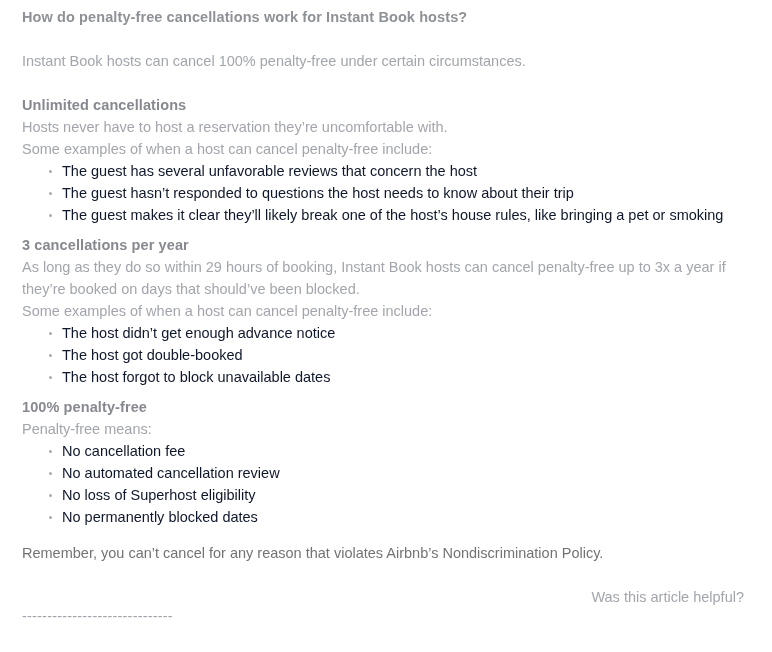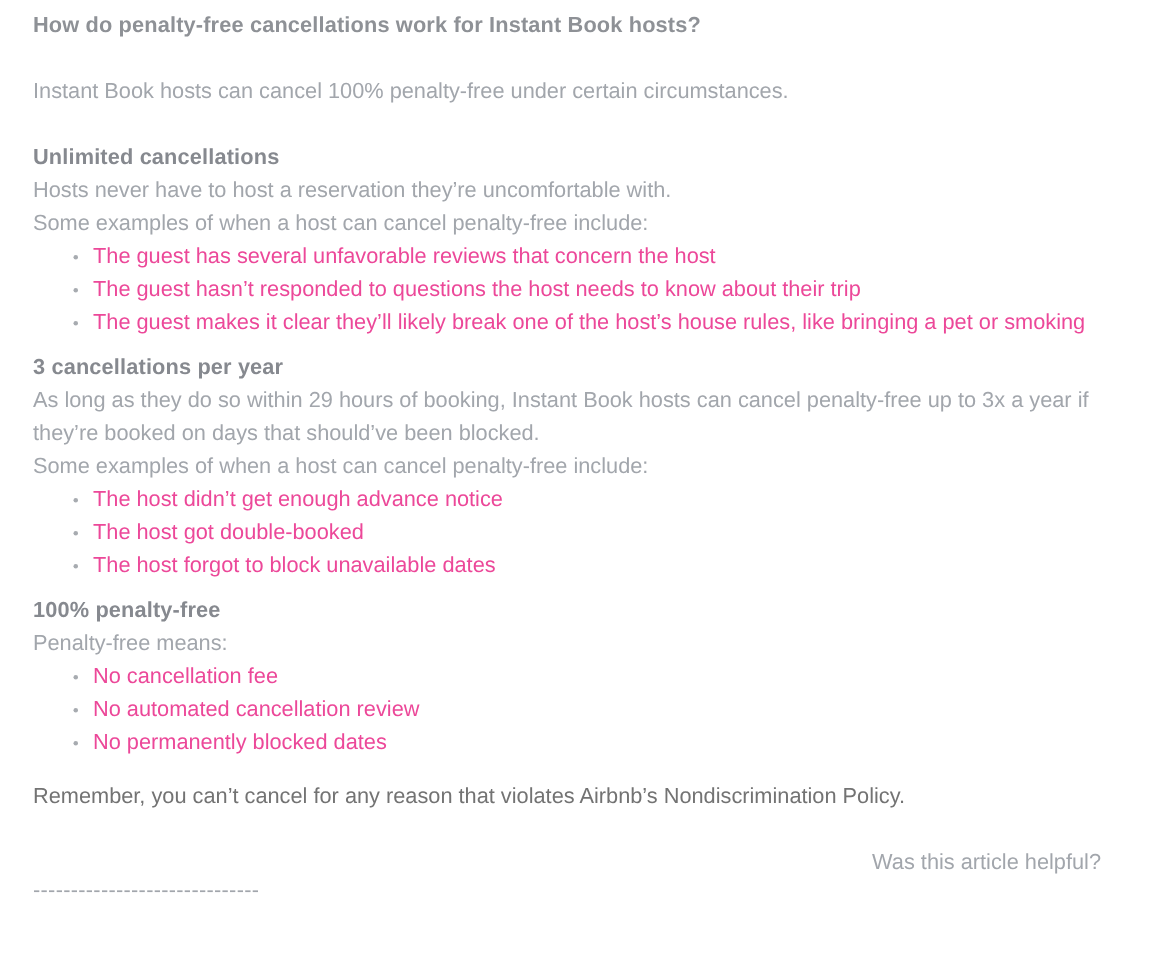--- a/index.html
+++ b/index.html
@@ -11,21 +11,21 @@
     width: 772px;
     height: 652px;
     overflow: hidden;
     font-family: "Liberation Sans", sans-serif;
     -webkit-font-smoothing: antialiased;
   }
 
   .article {
     box-sizing: border-box;
     width: 772px;
-    padding: 6px 38px 0 22px;
+    padding: 6px 28px 0 22px;
   }
 
   .article-title {
     font-size: 14.5px;
     line-height: 22px;
     font-weight: bold;
     color: #8e9196;
     margin: 0;
     padding: 0;
     letter-spacing: 0.1px;
@@ -65,21 +65,21 @@
 
   .bullets {
     list-style: none;
     margin: 0;
     padding: 0;
   }
   .bullets li {
     position: relative;
     font-size: 14.5px;
     line-height: 22px;
-    color: #ec4899;
+    color: #0f172a;
     padding-left: 40px;
     margin: 0;
   }
   .bullets li::before {
     content: "";
     position: absolute;
     left: 27px;
     top: 10px;
     width: 3px;
     height: 3px;
@@ -152,20 +152,21 @@
   </div>
 
   <div class="spacer-sm"></div>
 
   <div class="section">
     <div class="section-heading">100% penalty-free</div>
     <div class="para">Penalty-free means:</div>
     <ul class="bullets">
       <li>No cancellation fee</li>
       <li>No automated cancellation review</li>
+      <li>No loss of Superhost eligibility</li>
       <li>No permanently blocked dates</li>
     </ul>
   </div>
 
   <div class="spacer-md"></div>
 
   <div class="closing">Remember, you can’t cancel for any reason that violates Airbnb’s Nondiscrimination Policy.</div>
 
   <div class="spacer-lg"></div>
 

